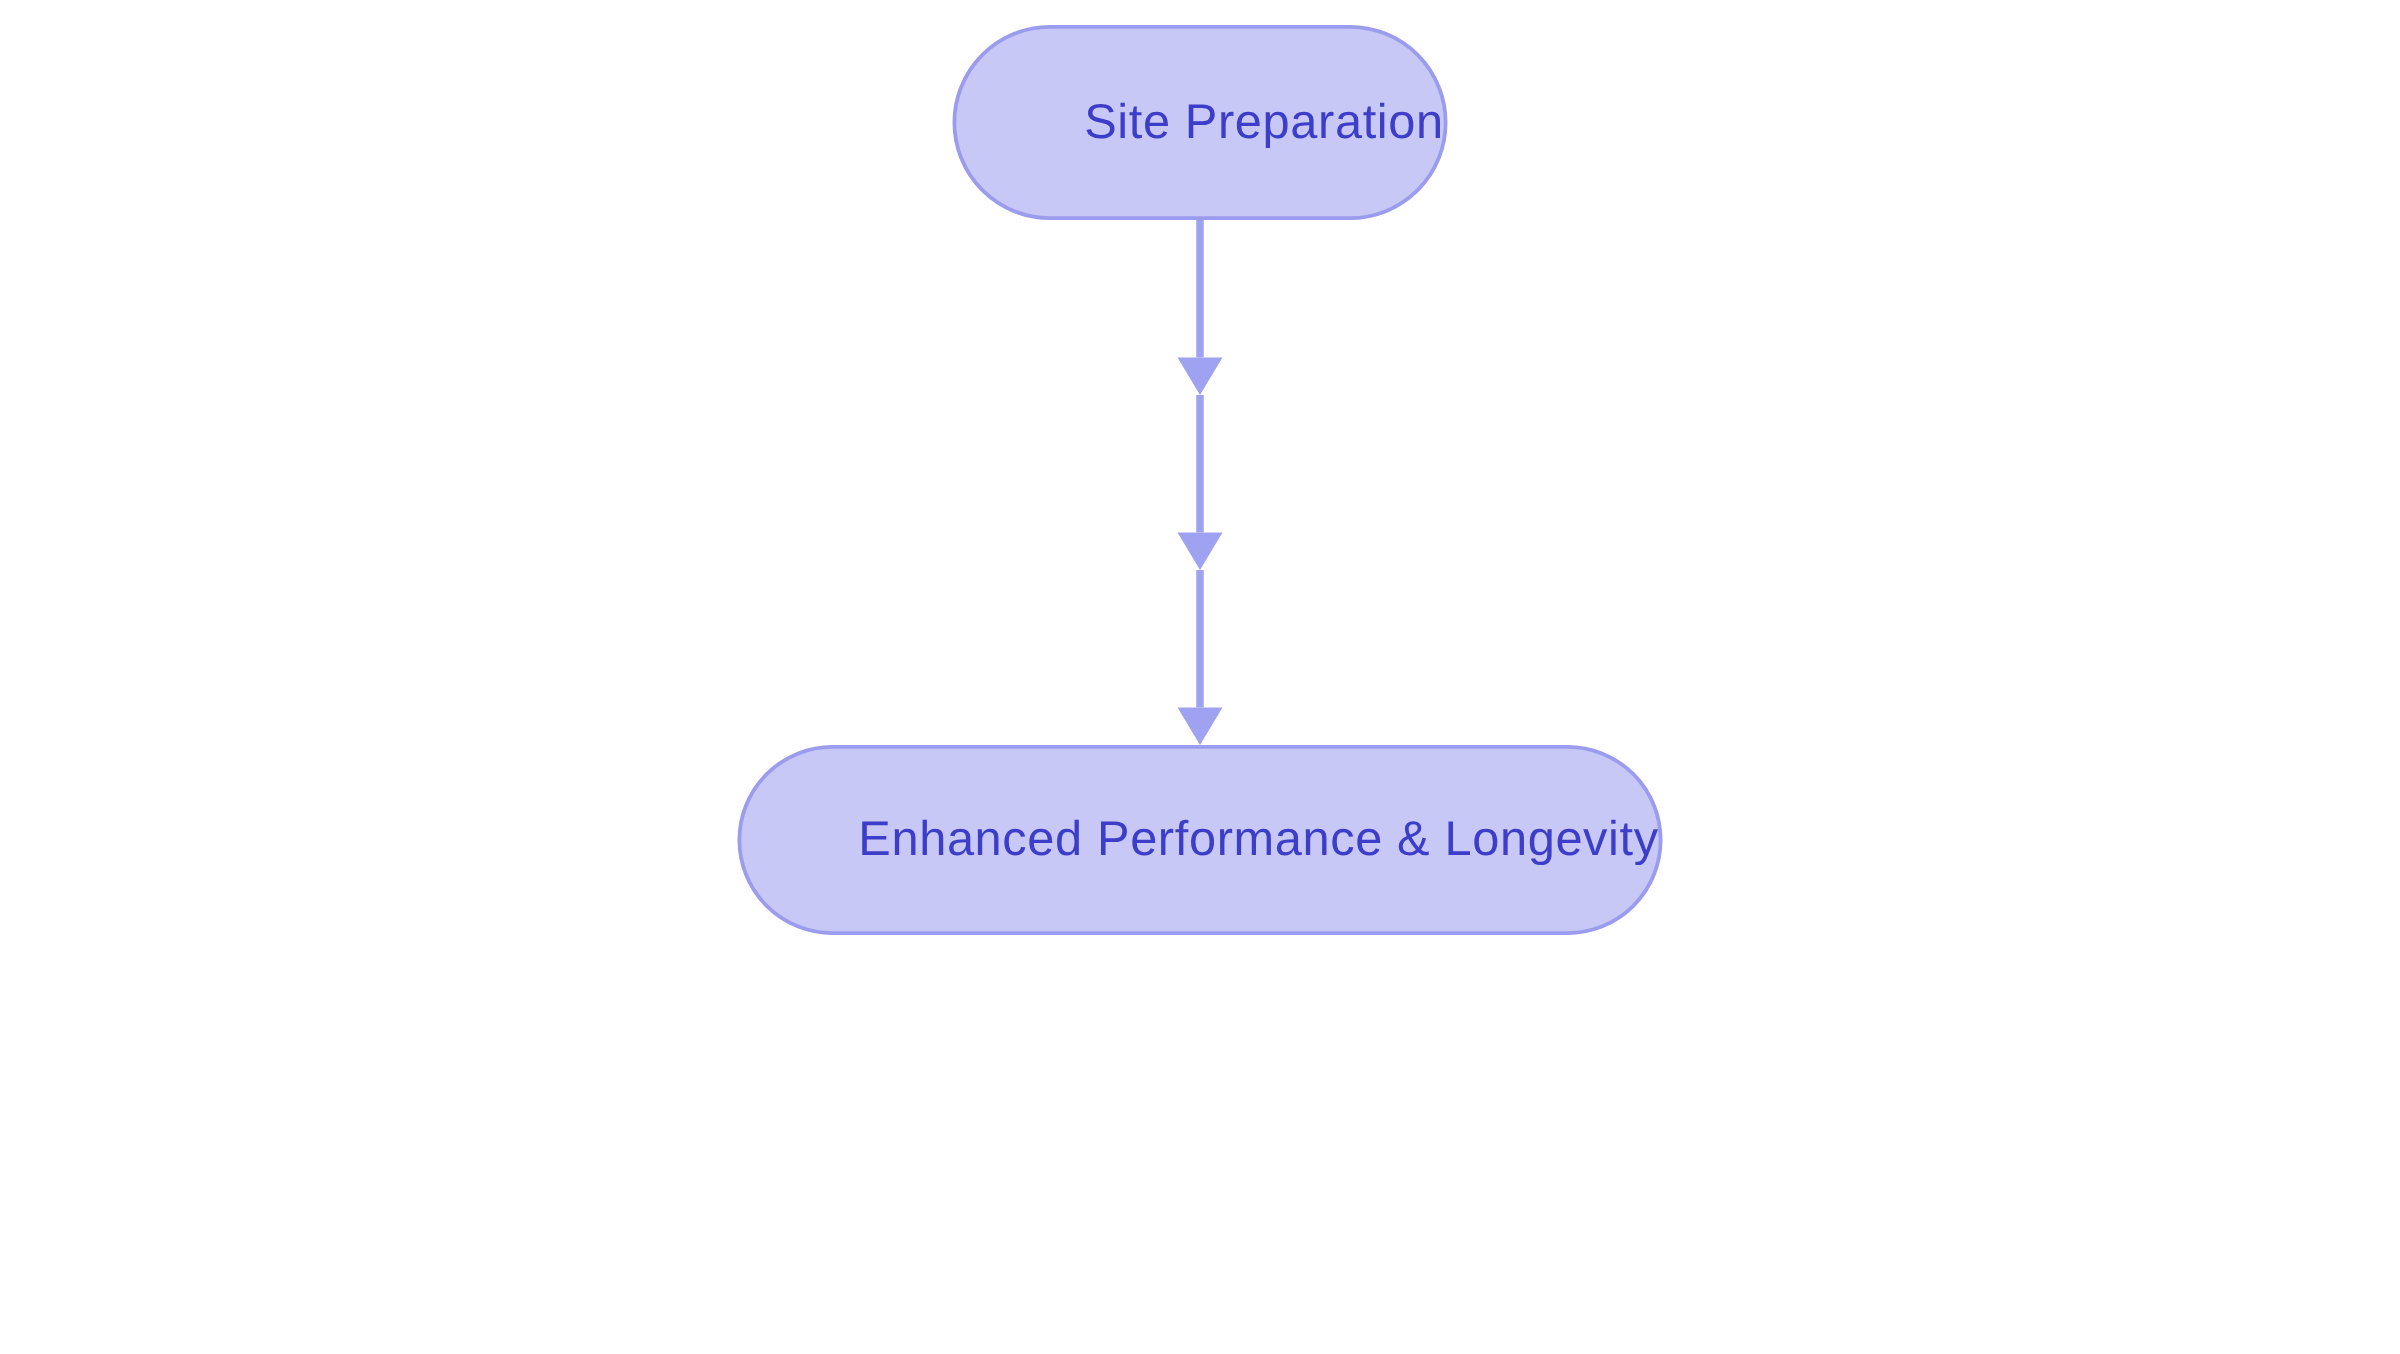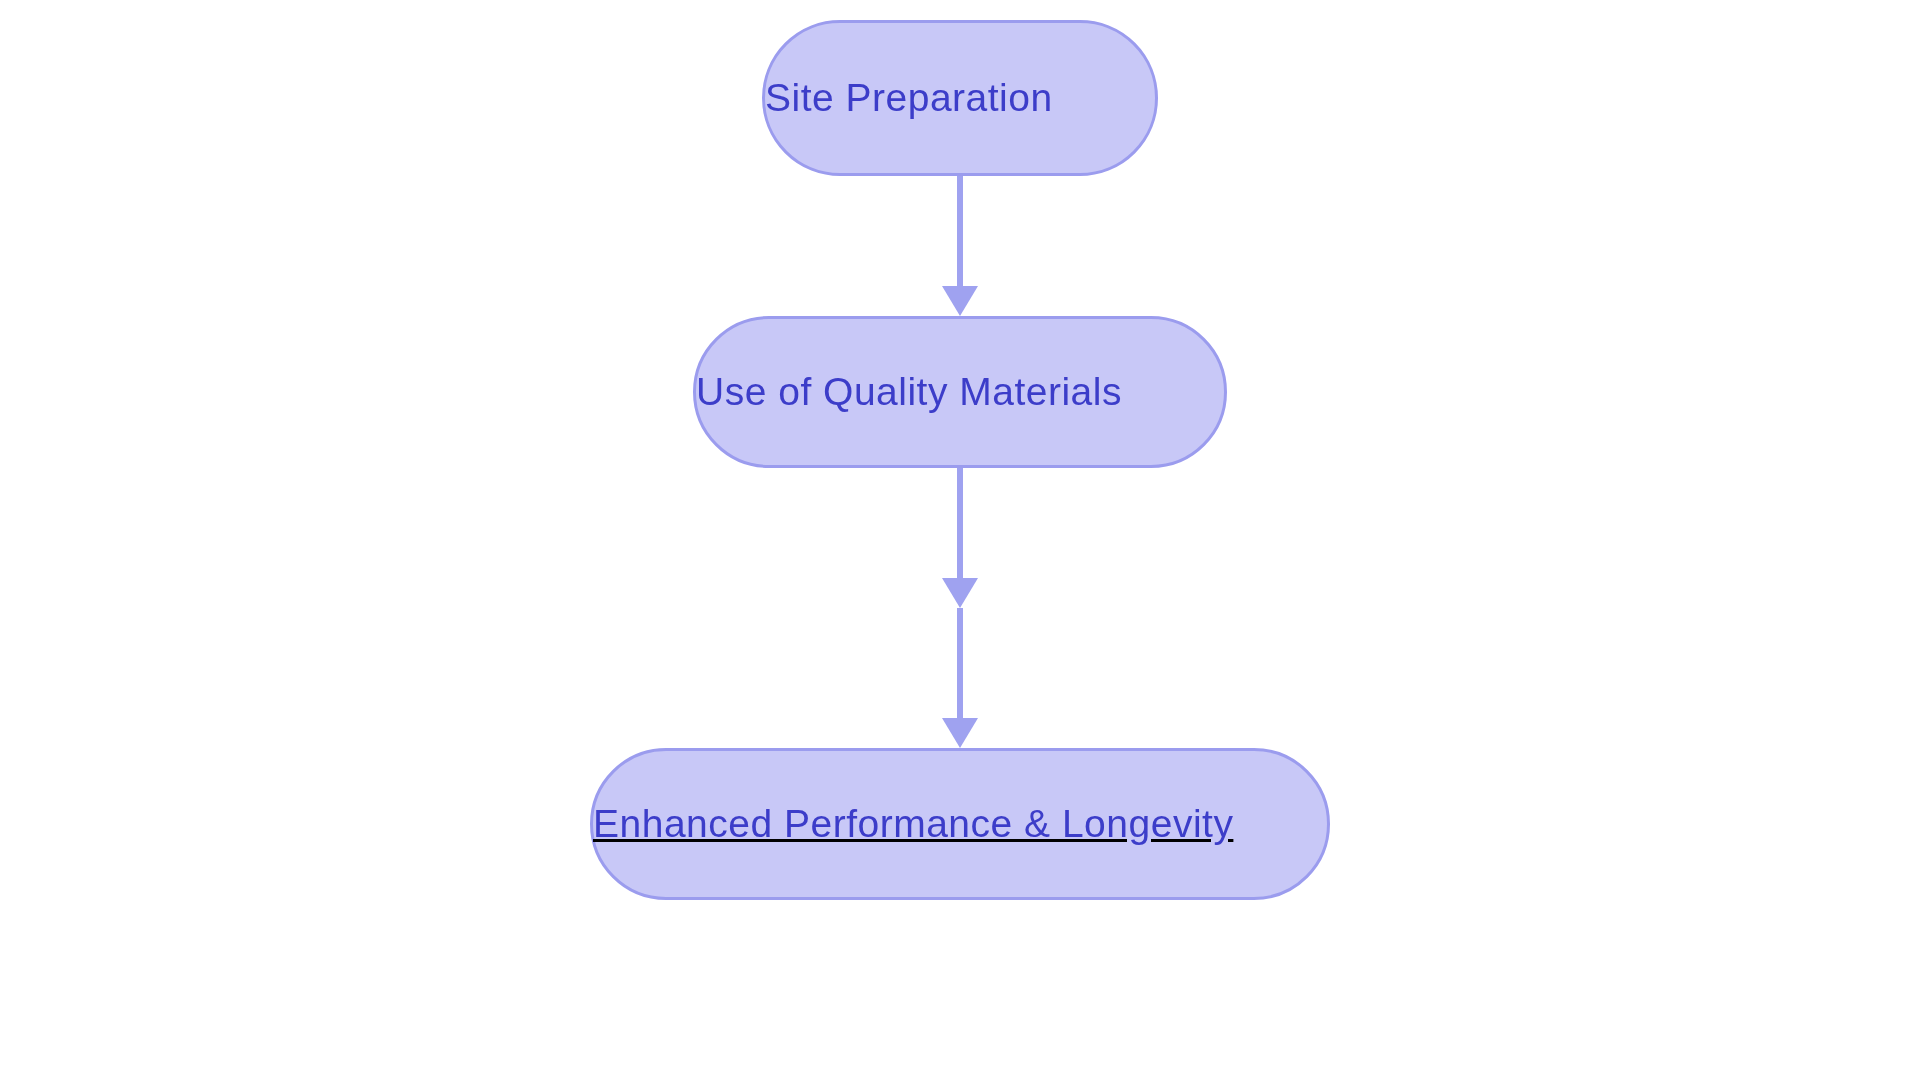--- a/index.html
+++ b/index.html
@@ -25,27 +25,27 @@
     align-items: center;
     padding-top: 20px;
   }
   .node {
     height: 152px;
     border-radius: 78px;
     background: var(--node-fill);
     border: 3px solid var(--node-border);
     display: flex;
     align-items: center;
-    justify-content: flex-start;
+    justify-content: flex-end;
     flex: 0 0 auto;
   }
   .node-1 { width: 396px; height: 156px; }
   .node-2 { width: 534px; }
   .node-3 { width: 366px; }
-  .node-4 { width: 740px; text-decoration: underline; }
+  .node-4 { width: 740px; }
   .node-label {
     color: var(--node-text);
     font-size: 39px;
     font-weight: 400;
     letter-spacing: 0.5px;
     white-space: nowrap;
     text-align: center;
   }
   .arrow {
     height: 140px;
@@ -74,23 +74,20 @@
 
   <div class="node node-1">
     <span class="node-label">Site Preparation</span>
   </div>
 
   <div class="arrow">
     <div class="arrow-line"></div>
     <div class="arrow-head"></div>
   </div>
 
-  <div class="node node-2">
-    <span class="node-label">Use of Quality Materials</span>
-  </div>
 
   <div class="arrow">
     <div class="arrow-line"></div>
     <div class="arrow-head"></div>
   </div>
 
 
   <div class="arrow">
     <div class="arrow-line"></div>
     <div class="arrow-head"></div>

